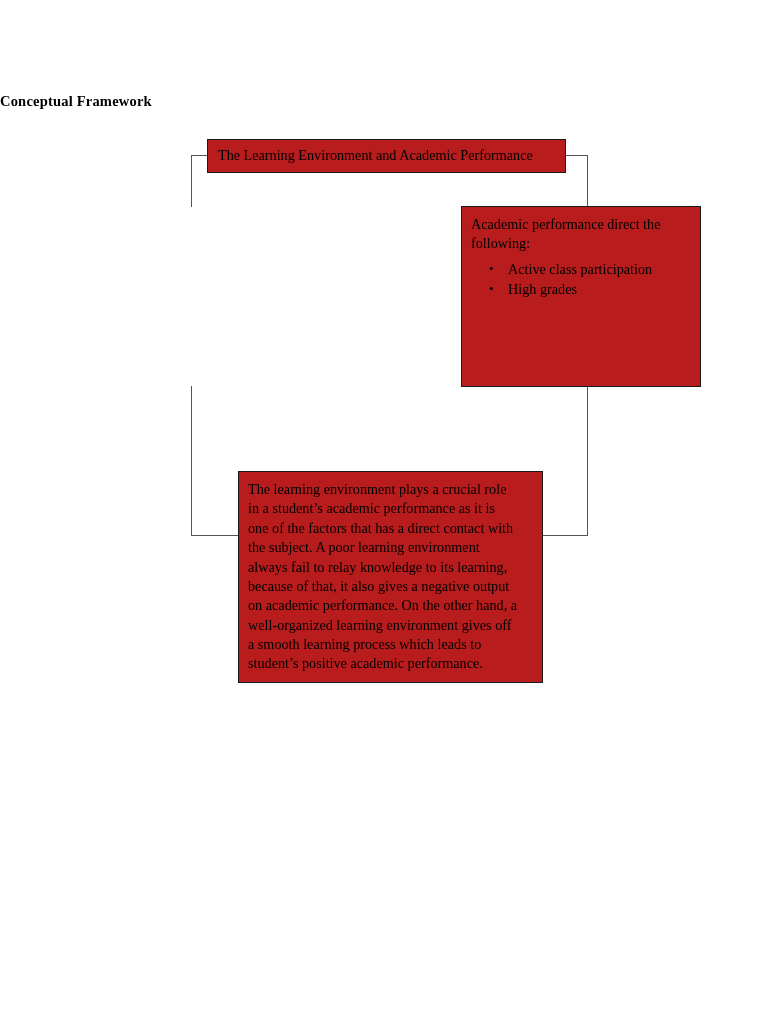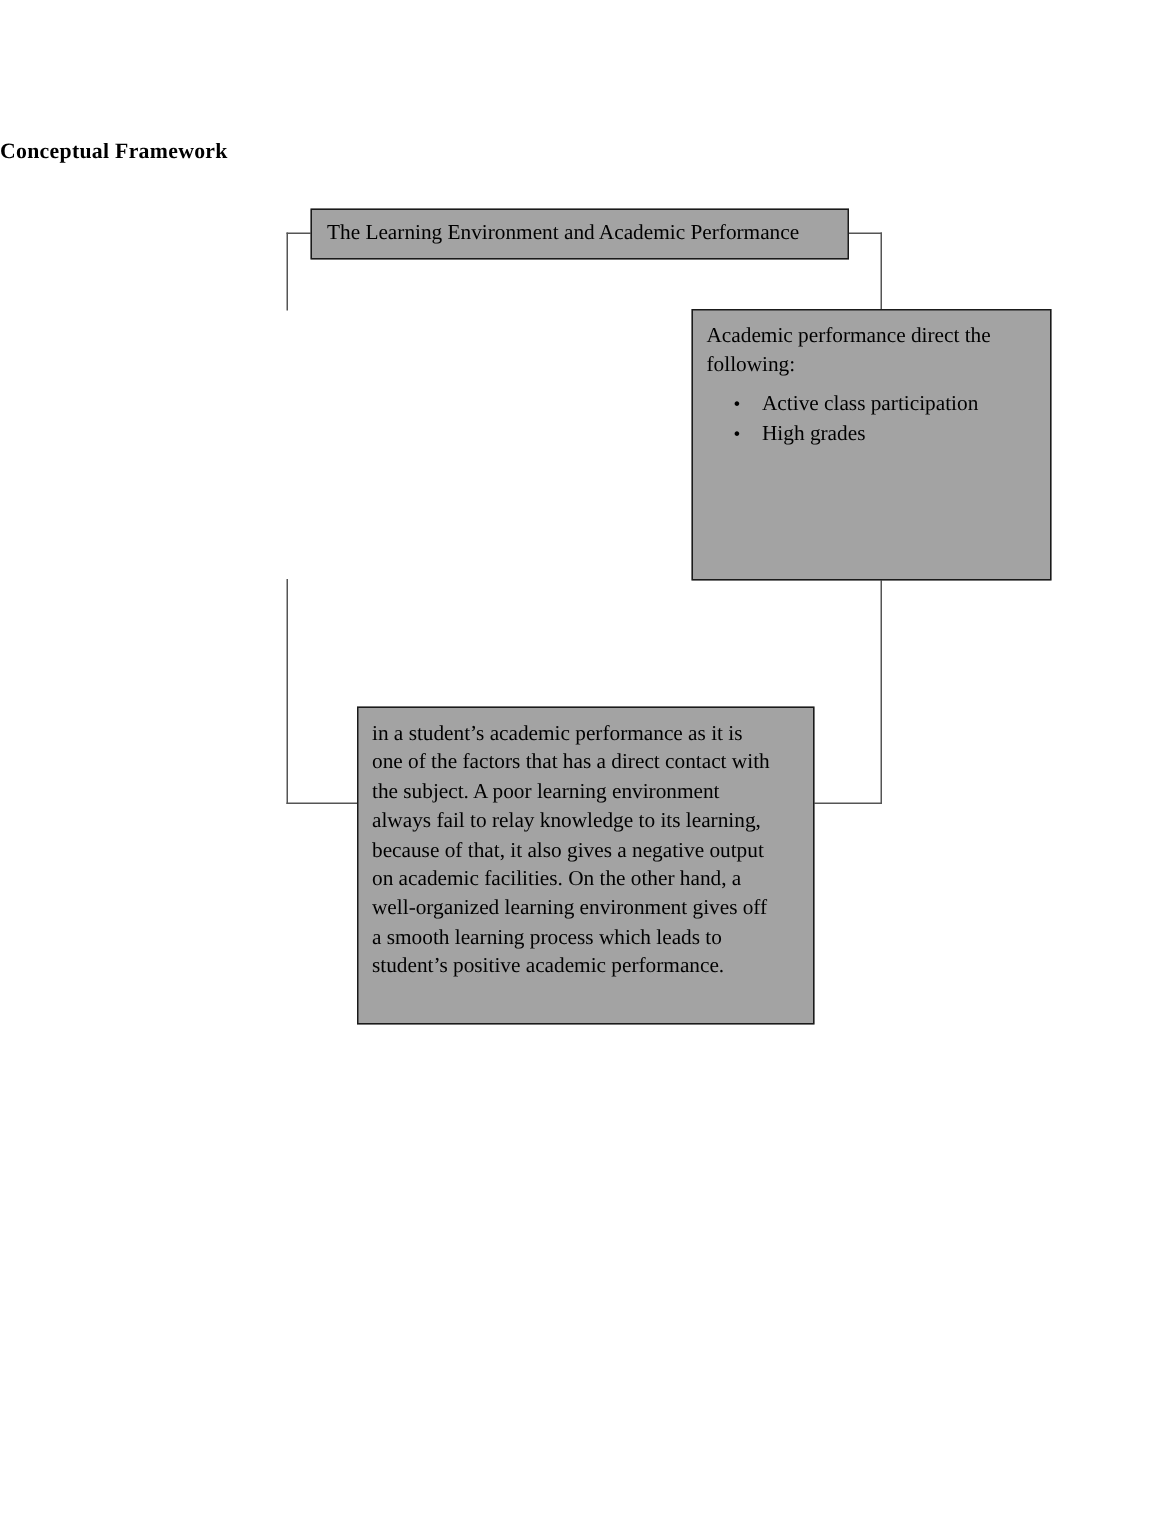--- a/index.html
+++ b/index.html
@@ -32,21 +32,21 @@
     text-align: left;
     font-weight: bold;
     font-size: 14.5px;
     letter-spacing: 0.2px;
   }
 
   
   .fbox {
     position: absolute;
     border: 1.3px solid #1a1a1a;
-    background: #a3a3a3;
+    background: #b91c1c;
     box-sizing: border-box;
     z-index: 3;
   }
 
   
   #box-top {
     left: 207px;
     top: 139px;
     width: 359px;
     height: 34px;
@@ -167,25 +167,26 @@
   <div class="fbox" id="box-right">
     <div class="box-heading">Academic performance direct the following:</div>
     <ul class="box-list">
       <li>Active class participation</li>
       <li>High grades</li>
     </ul>
   </div>
 
   <div class="fbox" id="box-bottom">
     <div class="para">
+      <span class="pline">The learning environment plays a crucial role</span>
       <span class="pline">in a student’s academic performance as it is</span>
       <span class="pline">one of the factors that has a direct contact with</span>
       <span class="pline">the subject. A poor learning environment</span>
       <span class="pline">always fail to relay knowledge to its learning,</span>
       <span class="pline">because of that, it also gives a negative output</span>
-      <span class="pline">on academic facilities. On the other hand, a</span>
+      <span class="pline">on academic performance. On the other hand, a</span>
       <span class="pline">well-organized learning environment gives off</span>
       <span class="pline">a smooth learning process which leads to</span>
       <span class="pline">student’s positive academic performance.</span>
     </div>
   </div>
 
 </div>
 
 </body></html>

